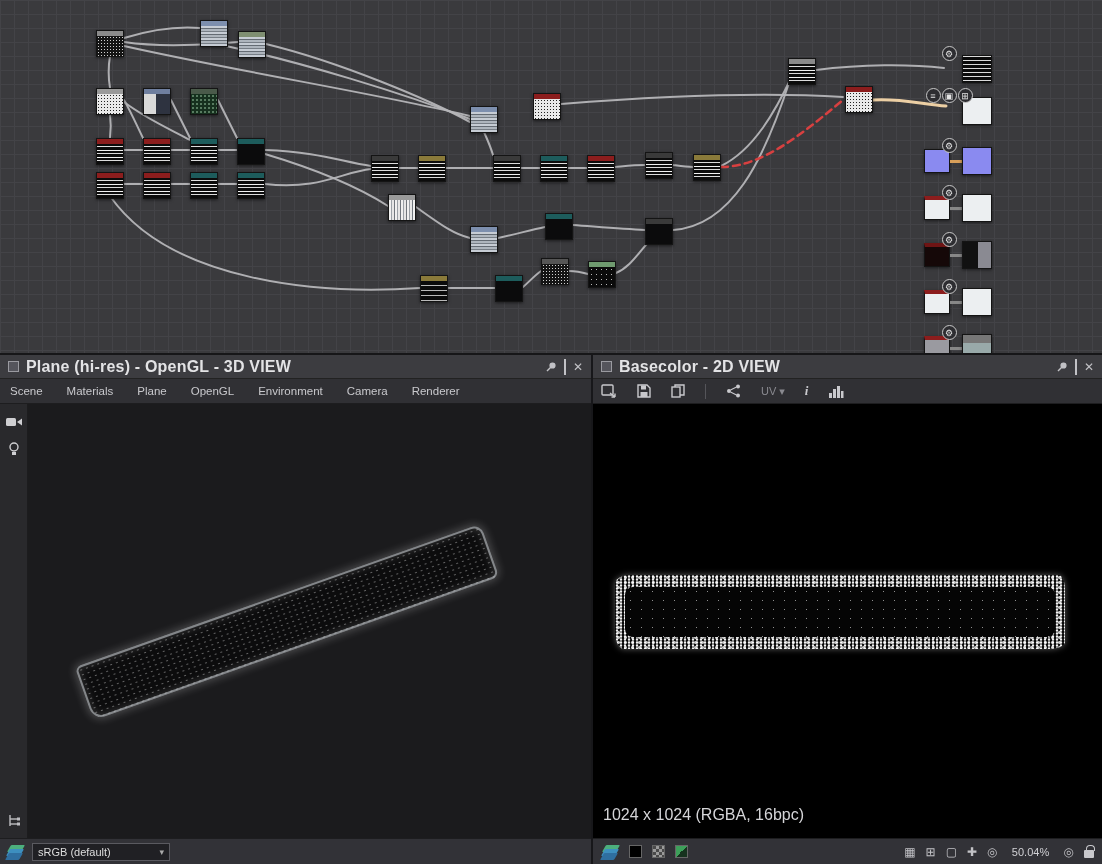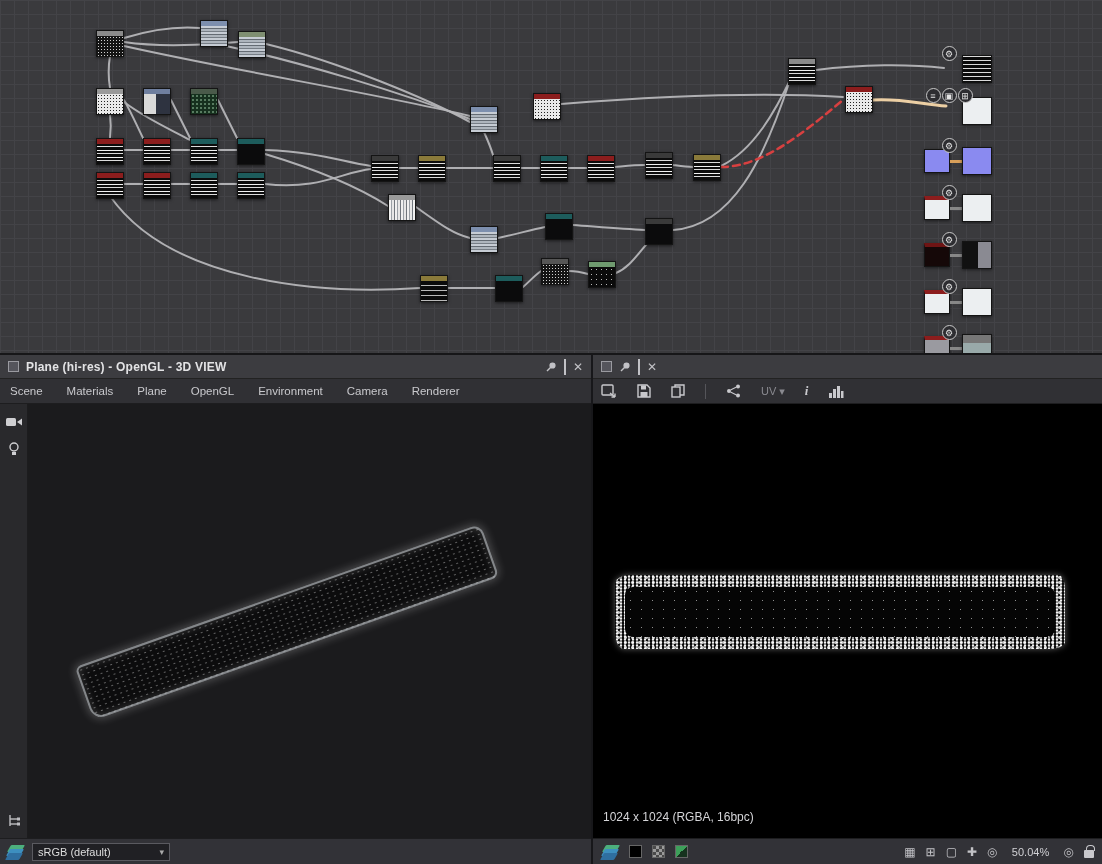--- a/index.html
+++ b/index.html
@@ -53,21 +53,21 @@
   .out-whiteRed{background:#eceff1; border-top:4px solid #8c1d1d;}
   .out-darkRed{background:#150808; border-top:4px solid #6e1414;}
   .out-darkGray{background:linear-gradient(90deg,#111 0 55%,#8a8a92 55%);}
   .out-grayRed{background:#9a9aa0; border-top:4px solid #8c1d1d;}
   .out-gray{background:linear-gradient(180deg,#777 0 30%,#9aa 30%);}
   .out-noise{background-color:#0b0b0b;background-image:repeating-linear-gradient(180deg,rgba(255,255,255,.85) 0 1px,transparent 1px 4px);}
 
   
   .p-header { position:absolute; left:0; top:0; right:0; height:24px; background:#3c3c40; display:flex; align-items:center;
               padding:0 8px; gap:7px; border-bottom:1px solid #222; }
-  .p-title { flex:1; color:#e3e3e5; font-size:12px; font-weight:bold; letter-spacing:.2px; white-space:nowrap; overflow:hidden; }
+  .p-title { flex:1; color:#e3e3e5; font-size:16px; font-weight:bold; letter-spacing:.2px; white-space:nowrap; overflow:hidden; }
   .p-hicon { color:#c2c2c6; font-size:12px; cursor:pointer; line-height:1; }
   .max-box { width:9px; height:9px; border:1.5px solid #c2c2c6; }
   .panel-glyph { width:11px; height:11px; border:1.5px solid #9a9aa0; background:#55555c; }
 
   .pin-svg, .icon-svg { display:block; }
 
   
   .panel3d { position:absolute; left:0; top:355px; width:591px; height:509px; background:#242427; }
   .p-menu { position:absolute; left:0; top:24px; right:0; height:25px; background:#303034; display:flex; align-items:center;
             padding:0 10px; gap:24px; border-bottom:1px solid #1d1d1f; }
@@ -112,21 +112,21 @@
           background-color:#0a0a0a;
           background-image:
             radial-gradient(circle, rgba(255,255,255,.95) 0 .8px, transparent 1.6px),
             radial-gradient(circle, rgba(255,255,255,.75) 0 1px, transparent 2px);
           background-size:4px 3px, 7px 5px;
           border-radius:14px 7px 16px 9px / 9px 14px 7px 16px;
           box-shadow:0 0 6px rgba(255,255,255,.35); }
   .band-core { position:absolute; left:10px; right:10px; top:12px; bottom:12px; background-color:#050505;
                background-image:radial-gradient(rgba(255,255,255,.55) .5px, transparent 1px);
                background-size:11px 9px; border-radius:8px; }
-  .vp-info { position:absolute; left:10px; bottom:14px; color:#d5d5d8; font-size:12px; }
+  .vp-info { position:absolute; left:10px; bottom:14px; color:#d5d5d8; font-size:16px; }
   .p-bottom2 { position:absolute; left:0; bottom:0; width:509px; height:26px; background:#323237; border-top:1px solid #1d1d1f;
                display:flex; align-items:center; gap:10px; padding:0 8px; }
   .swatch { width:13px; height:13px; border:1px solid #666; cursor:pointer; }
   .sw-black { background:#000; }
   .sw-checker { background:repeating-conic-gradient(#9a9a9a 0 25%, #4a4a4a 0 50%) 0 0/6px 6px; }
   .sw-color { background:linear-gradient(135deg,#3da05a 0 50%,#16321e 50%); }
   .stat-ic { color:#c2c2c6; font-size:12px; cursor:pointer; line-height:1; }
   .zoom-val { color:#d0d0d4; font-size:11px; min-width:46px; text-align:center; cursor:pointer; }
   .lock { position:relative; width:10px; height:8px; background:#c9c9cd; border-radius:1px; margin-top:5px; cursor:pointer; }
   .lock:before { content:""; position:absolute; top:-5px; left:1.5px; width:7px; height:5px;
@@ -440,20 +440,21 @@
         <span class="chev">▾</span>
       </span>
     </div>
   </div>
 
   <div class="divider-v"></div>
 
   <div class="panel2d">
     <div class="p-header">
       <span class="panel-glyph"></span>
+      <span class="p-title">Basecolor - 2D VIEW</span>
       <span class="p-hicon">
         <svg class="pin-svg" width="12" height="12" viewBox="0 0 12 12">
             <g stroke="#c2c2c6" stroke-width="1.4" fill="none">
               <circle cx="7.5" cy="4.5" r="2.4" fill="#c2c2c6"></circle>
               <path d="M6,6 L2,10"></path>
             </g>
           </svg>
       </span>
       <span class="p-hicon"><span class="max-box"></span></span>
       <span class="p-hicon">✕</span>

